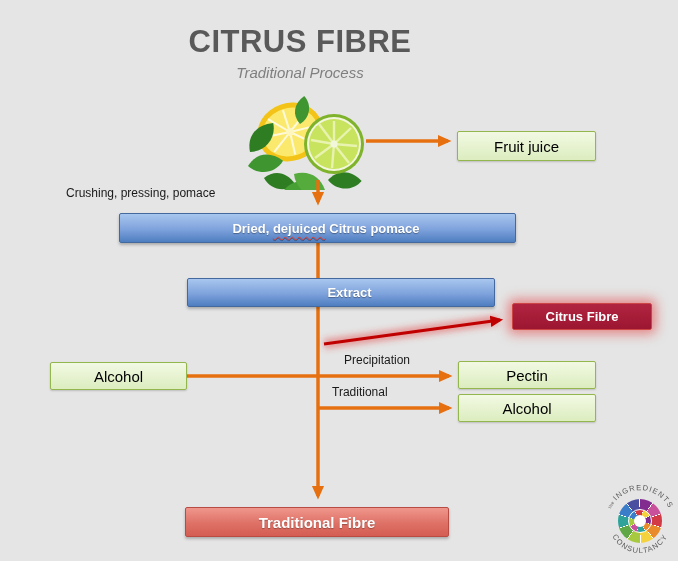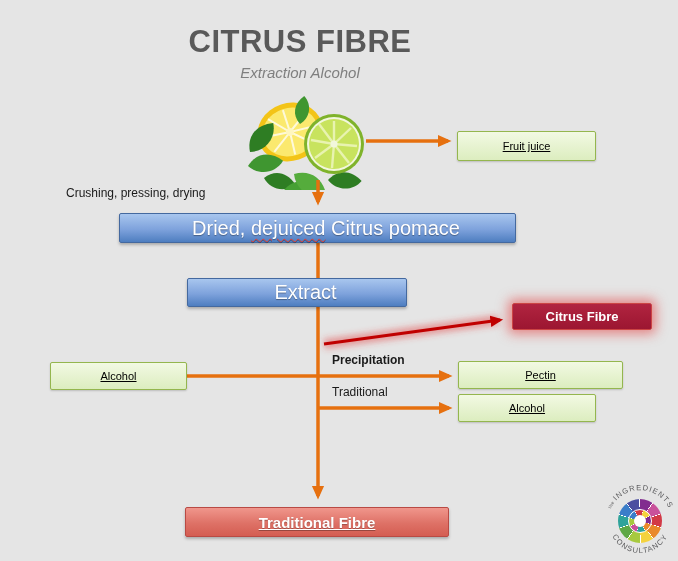--- a/index.html
+++ b/index.html
@@ -16,54 +16,53 @@
     left:100px;top:64px;width:400px;text-align:center;
     font-size:15px;font-style:italic;color:#7f7f7f;
   }
   .plabel{font-size:12px;color:#1a1a1a;white-space:nowrap;}
   .node{
     display:flex;align-items:center;justify-content:center;text-align:center;
     border-radius:2px;box-sizing:border-box;white-space:nowrap;
   }
   .blue{
     background:linear-gradient(180deg,#a8c6ee 0%,#7ea2dc 55%,#4e7ec0 100%);
-    border:1px solid #44699f;color:#ffffff;font-weight:normal;font-size:20px;
+    border:1px solid #44699f;color:#ffffff;font-weight:bold;font-size:13px;
     text-shadow:0 1px 1px rgba(0,0,0,.35);box-shadow:0 2px 3px rgba(0,0,0,.25);padding-left:17px;
   }
   .green{
     background:linear-gradient(180deg,#f2f9e3 0%,#dcedbf 100%);
-    border:1px solid #94b64e;color:#000;font-size:11px;
+    border:1px solid #94b64e;color:#000;font-size:15px;
     box-shadow:0 1px 2px rgba(0,0,0,.18);
-    text-decoration:underline;
   }
   .crimson{
     background:linear-gradient(180deg,#b12440 0%,#9c1631 100%);
     border:1px solid #c44;color:#ffffff;font-weight:bold;font-size:13px;
     box-shadow:0 0 12px 4px rgba(228,55,55,.55);
   }
   .salmon{
     background:linear-gradient(180deg,#f0968c 0%,#de7166 55%,#d45d52 100%);
     border:1px solid #b94a44;color:#ffffff;font-weight:bold;font-size:15px;
-    text-shadow:0 1px 1px rgba(0,0,0,.3);box-shadow:0 2px 3px rgba(0,0,0,.25);text-decoration:underline;
+    text-shadow:0 1px 1px rgba(0,0,0,.3);box-shadow:0 2px 3px rgba(0,0,0,.25);
   }
   .squiggle{
     text-decoration:underline;text-decoration-style:wavy;
     text-decoration-color:#e03c31;text-decoration-thickness:1px;text-underline-offset:3px;
   }
   .box-fruit-juice{left:457px;top:131px;width:139px;height:30px;}
   .box-pomace{left:119px;top:213px;width:397px;height:30px;}
-  .box-extract{left:187px;top:278px;width:220px;height:29px;}
+  .box-extract{left:187px;top:278px;width:308px;height:29px;}
   .box-citrus-fibre{left:512px;top:303px;width:140px;height:27px;}
   .box-alcohol-left{left:50px;top:362px;width:137px;height:28px;}
-  .box-pectin{left:458px;top:361px;width:165px;height:28px;}
+  .box-pectin{left:458px;top:361px;width:138px;height:28px;}
   .box-alcohol-right{left:458px;top:394px;width:138px;height:28px;}
   .box-traditional{left:185px;top:507px;width:264px;height:30px;}
   .lbl-crushing{left:66px;top:186px;}
   .lbl-extraction{left:8px;top:254px;}
-  .lbl-precipitation{left:332px;top:353px;font-weight:bold;}
+  .lbl-precipitation{left:344px;top:353px;}
   .lbl-distillation{left:332px;top:385px;}
   .arrows{left:0;top:0;width:678px;height:561px;pointer-events:none;}
   .fruit{left:242px;top:94px;width:130px;height:96px;}
   
   .logo{left:602px;top:484px;width:76px;height:76px;}
   .logo svg{position:absolute;left:0;top:0;}
   .logo-text{fill:#59595b;font-size:7.5px;letter-spacing:1.1px;font-family:"Liberation Sans",sans-serif;}
   .logo-the{font-size:4.5px;letter-spacing:.4px;}
   .wheel{
     position:absolute;left:16px;top:15px;width:44px;height:44px;border-radius:50%;
@@ -95,21 +94,21 @@
   .wheel-hole{
     position:absolute;left:16px;top:16px;width:12px;height:12px;border-radius:50%;background:#fff;
   }
 </style>
 </head>
 <body>
 
 <div class="canvas">
 
   <div class="abs title">CITRUS FIBRE</div>
-  <div class="abs subtitle">Extraction Alcohol</div>
+  <div class="abs subtitle">Traditional Process</div>
 
   <svg class="abs fruit" viewBox="0 0 130 96" aria-hidden="true">
     <defs>
       <path id="leaf" d="M0,0 C6,-14 20,-18 34,-10 C28,4 12,8 0,0 Z"></path>
     </defs>
     <ellipse cx="70" cy="88" rx="56" ry="6" fill="#e6e6e6" opacity="0.7"></ellipse>
 
     <g transform="rotate(-18 48 38)">
       <ellipse cx="48" cy="38" rx="33" ry="29" fill="#f3c417"></ellipse>
       <ellipse cx="48" cy="38" rx="28" ry="24" fill="#fbe96e"></ellipse>
@@ -167,21 +166,21 @@
       <line x1="318" y1="180" x2="318" y2="202" marker-end="url(#ah-o)"></line>
       <line x1="318" y1="243" x2="318" y2="278"></line>
       <line x1="318" y1="307" x2="318" y2="496" marker-end="url(#ah-o)"></line>
       <line x1="187" y1="376" x2="449" y2="376" marker-end="url(#ah-o)"></line>
       <line x1="318" y1="408" x2="449" y2="408" marker-end="url(#ah-o)"></line>
     </g>
     <line x1="324" y1="344" x2="498" y2="320" stroke="rgba(226,60,60,0.45)" stroke-width="10" filter="url(#glow)"></line>
     <line x1="324" y1="344" x2="500" y2="320" stroke="#C00000" stroke-width="3.2" marker-end="url(#ah-r)"></line>
   </svg>
 
-  <div class="abs plabel lbl-crushing">Crushing, pressing, drying</div>
+  <div class="abs plabel lbl-crushing">Crushing, pressing, pomace</div>
   <div class="abs plabel lbl-precipitation">Precipitation</div>
   <div class="abs plabel lbl-distillation">Traditional</div>
 
   <div class="abs node green box-fruit-juice">
     <span>Fruit juice</span>
   </div>
 
   <div class="abs node blue box-pomace">
     <span><span>Dried, </span><span class="squiggle">dejuiced</span><span> Citrus pomace</span></span>
   </div>

